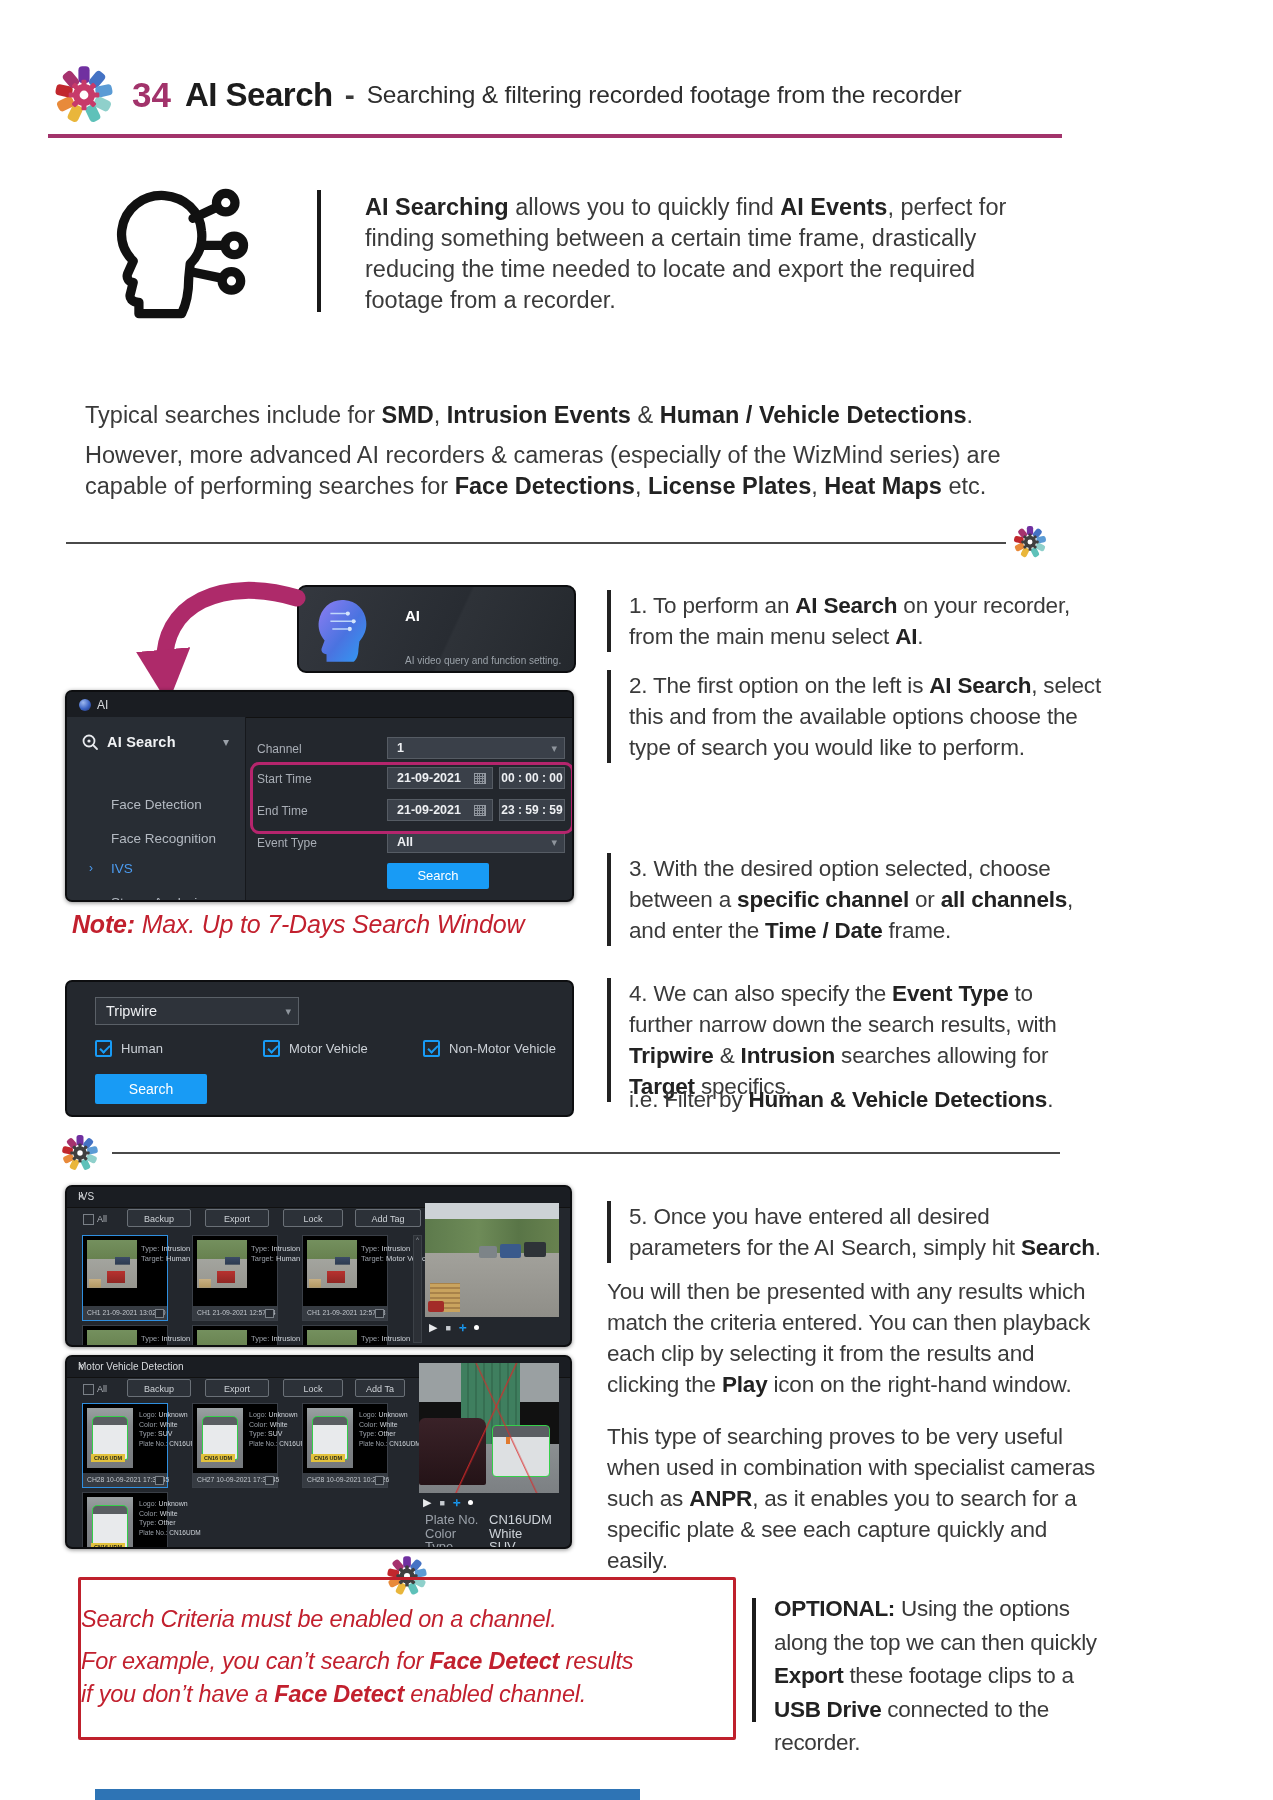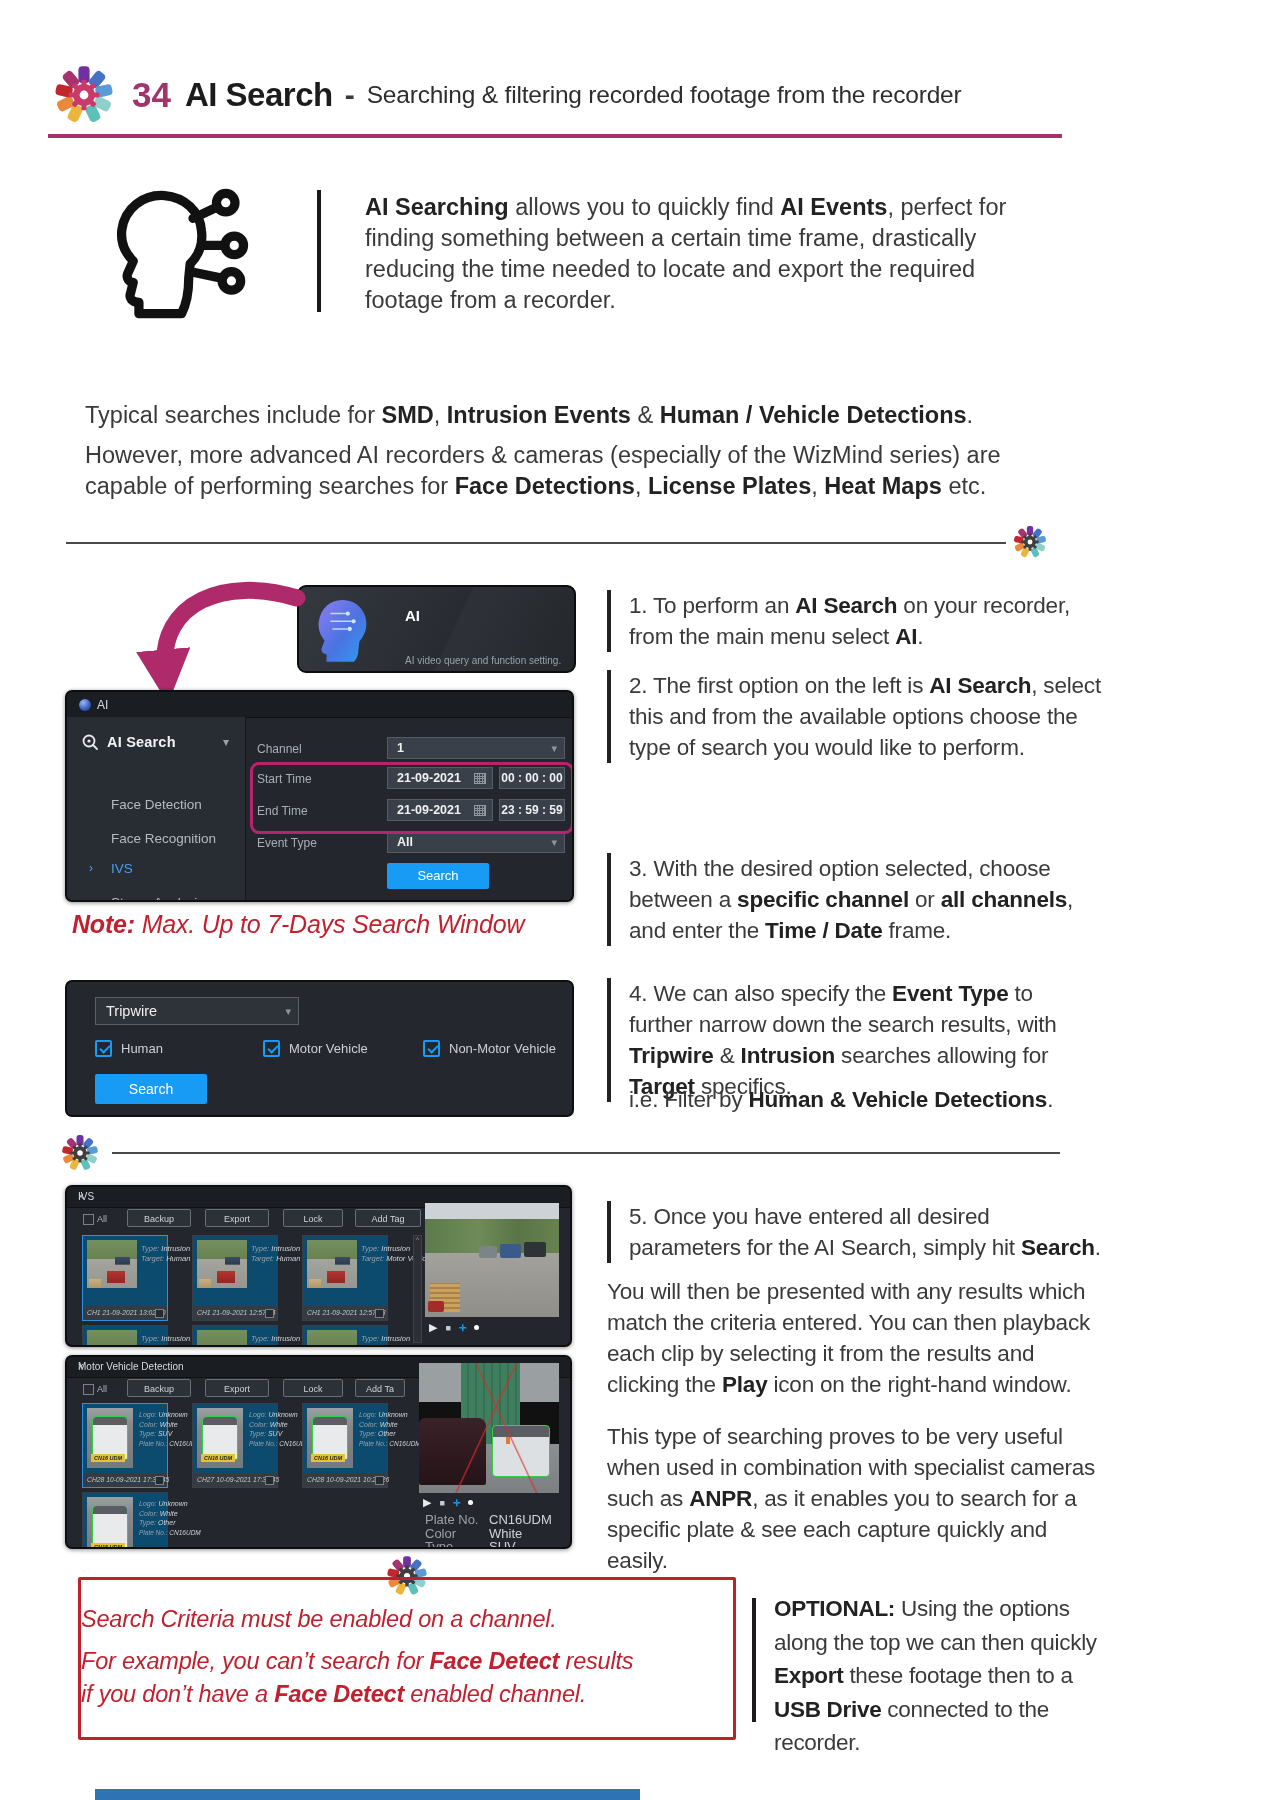--- a/index.html
+++ b/index.html
@@ -81,21 +81,21 @@
   .stxt{width:472px;font-size:22.5px;line-height:31px;letter-spacing:-0.2px;}
   .plain{font-size:22.5px;line-height:31px;letter-spacing:-0.2px;}
 
   
   .rwin .dtitle{height:20px;}
   .rwin .dtitle span{left:11px;top:4px;font-size:10px;}
   .tb-btn{position:absolute;top:22px;height:18px;background:#2c3138;border:1px solid #6a7077;border-radius:2px;
           color:#cfd3d8;font-size:9px;text-align:center;line-height:18px;box-sizing:border-box;overflow:hidden;}
   .mini-cb{position:absolute;width:9px;height:9px;border:1px solid #7a8087;background:#262a30;}
   .tb-all{position:absolute;font-size:9px;color:#aeb3b9;}
-  .card{position:absolute;width:86px;background:#0c4a6e;border:1px solid #3a3f47;box-sizing:border-box;font-style:italic;}
+  .card{position:absolute;width:86px;background:#000000;border:1px solid #3a3f47;box-sizing:border-box;}
   .card.sel{border:1px solid #2f8fe0;}
   .meta{position:absolute;font-size:7.5px;color:#9aa0a8;line-height:10px;white-space:nowrap;}
   .meta .mv{color:#ced3d9;}
   .cfoot{position:absolute;left:0;right:0;bottom:0;height:14px;background:#363b42;}
   .cfoot .ft{position:absolute;left:4px;top:3px;font-size:6.8px;color:#c2c7cd;white-space:nowrap;}
   .cfoot .mini-cb{right:3px;top:3px;width:7px;height:7px;}
   .thumb{position:absolute;left:4px;top:4px;}
   .thumb-ivs{width:50px;height:48px;
     background:linear-gradient(#b8322f,#8e2724) no-repeat 62% 88% / 36% 26%,
                linear-gradient(#3c4c66,#2c3a50) no-repeat 80% 42% / 30% 16%,
@@ -527,17 +527,17 @@
       <use href="#brandlogo"></use>
     </svg>
 
   <div class="abs red-box">
     <div class="rb-line" style="top:26px"><span>Search Criteria must be enabled on a channel.</span></div>
     <div class="rb-line" style="top:68px"><span>For example, you can’t search for </span><span class="b">Face Detect</span><span> results</span></div>
     <div class="rb-line" style="top:101px"><span>if you don’t have a </span><span class="b">Face Detect</span><span> enabled channel.</span></div>
   </div>
 
   <div class="abs opt-bar"></div>
-  <div class="abs opt-text"><span class="b">OPTIONAL:</span><span> Using the options along the top we can then quickly </span><span class="b">Export</span><span> these footage then to a </span><span class="b">USB Drive</span><span> connected to the recorder.</span></div>
+  <div class="abs opt-text"><span class="b">OPTIONAL:</span><span> Using the options along the top we can then quickly </span><span class="b">Export</span><span> these footage clips to a </span><span class="b">USB Drive</span><span> connected to the recorder.</span></div>
 
   <div class="abs blue-bar"></div>
 
 </div>
 
 </body></html>

